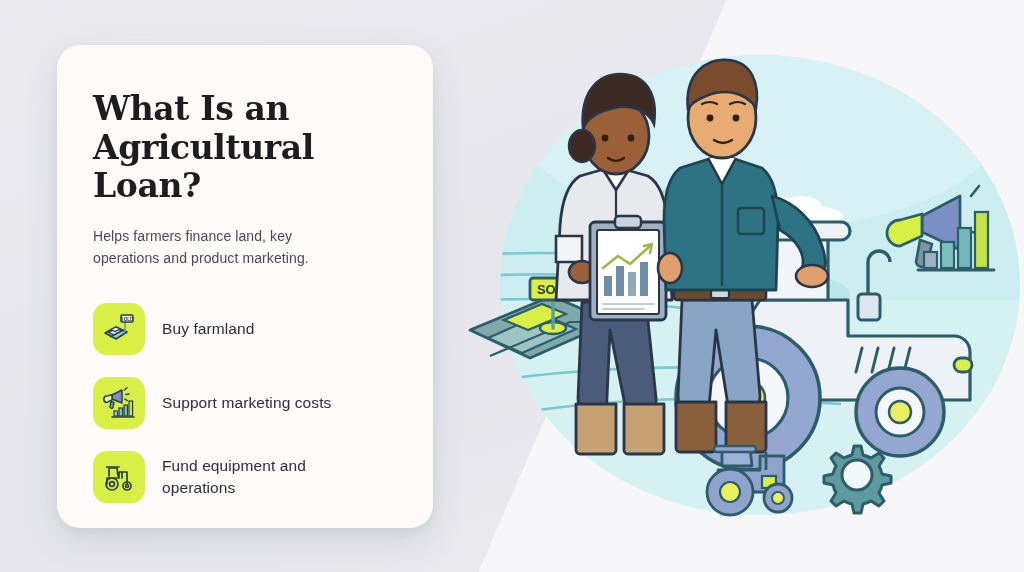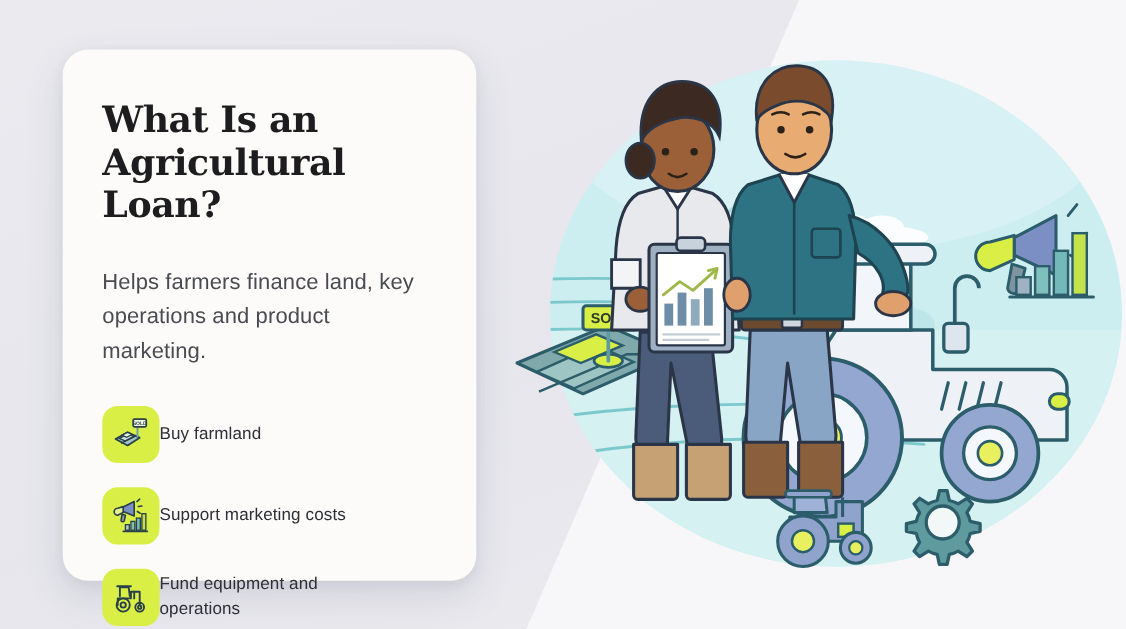--- a/index.html
+++ b/index.html
@@ -53,35 +53,36 @@
     font-family:"DejaVu Serif", serif;
     font-weight:700;
     font-size:33px;
     line-height:1.17;
     letter-spacing:-0.4px;
     color:#1d1d1f;
     white-space:pre-line;
   }
 
   .card-sub {
-    margin-top:36px;
+    margin-top:20px;
     font-family:"Liberation Sans", sans-serif;
-    font-size:20px;
+    font-size:14px;
     line-height:1.55;
     color:#4a4a52;
     letter-spacing:0.1px;
     white-space:pre-line;
     max-width:300px;
   }
 
   .features { margin-top:34px; }
 
   .feature {
     display:flex;
     align-items:center;
+    gap:17px;
     margin-bottom:22px;
     min-height:52px;
   }
 
   .badge {
     flex:0 0 auto;
     width:52px; height:52px;
     border-radius:14px;
     background:#d9ef46;
     display:flex;

